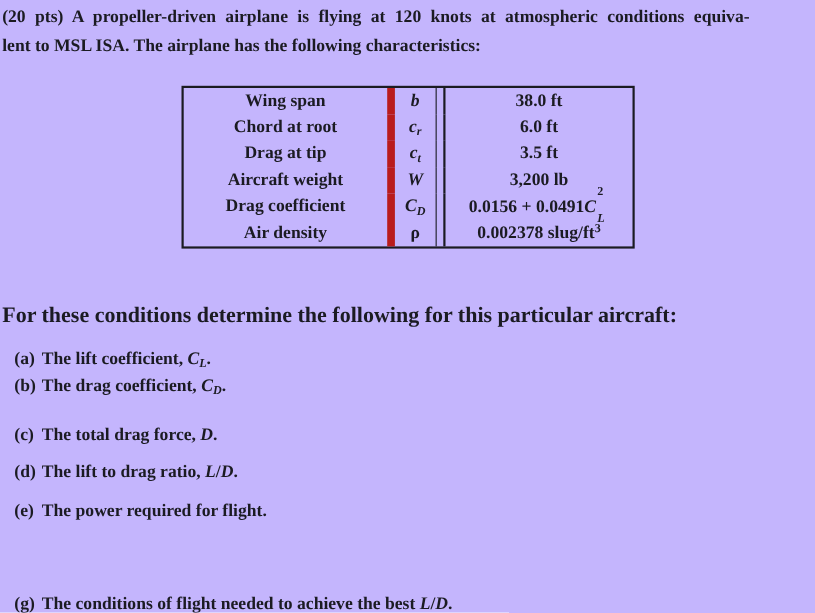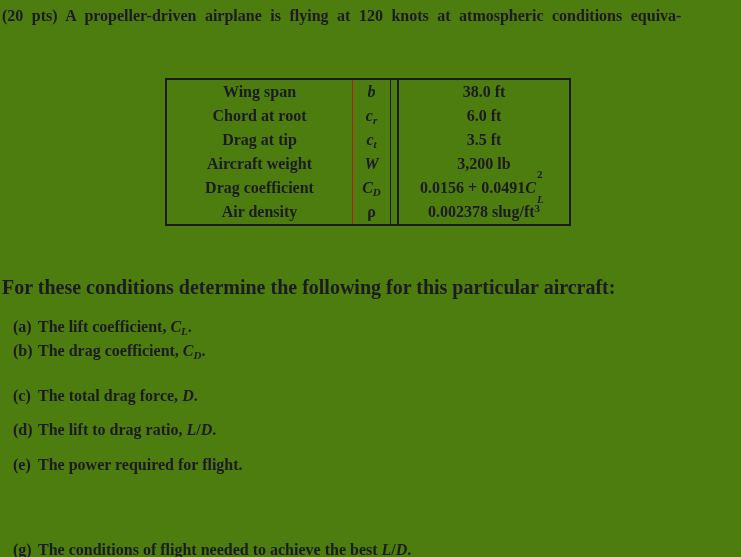--- a/index.html
+++ b/index.html
@@ -1,31 +1,31 @@
 <!DOCTYPE html>
 <html><head>
 <meta charset="utf-8">
 <style>
   html,body { margin:0; padding:0; background:#ffffff; }
   .page {
-    position:relative; width:741px; height:557px; background:#4d7c0f;
+    position:relative; width:741px; height:557px; background:#c4b5fd;
     font-family:"Liberation Serif","DejaVu Serif",serif;
     color:#1b1b22; font-weight:600; overflow:hidden;
   }
   .tline { position:absolute; font-size:16px; white-space:nowrap; line-height:20px; }
   #line1 { left:2px; top:6px;  word-spacing:4.5px; }
   #line2 { left:2px; top:32px; }
 
   table.chars {
     position:absolute; left:165px; top:78px;
     border-collapse:separate; border-spacing:0;
     border:2px solid #1b1b22; font-size:16px;
   }
   table.chars td { height:24px; padding:0; text-align:center; vertical-align:middle; white-space:nowrap; }
-  .c-label { width:185px; border-right:1px solid #b91c1c; }
+  .c-label { width:185px; border-right:7px solid #b91c1c; }
   .c-sym   { width:37px;  border-right:1px solid #1b1b22; }
   .c-gap   { width:6px;   border-right:2px solid #1b1b22; }
   .c-val   { width:170px; }
 
   .intro { position:absolute; left:2px; top:276px; font-size:20px; white-space:nowrap; }
   .item  { position:absolute; left:13px; font-size:16px; white-space:nowrap; }
   .item .lbl { display:inline-block; min-width:25px; }
 
   i { font-style:italic; }
   sub { font-size:11px; font-style:italic; vertical-align:-3px; line-height:0; }
@@ -33,20 +33,21 @@
   .stack { display:inline-block; position:relative; width:12px; height:16px; vertical-align:-2px; }
   .stack sup { position:absolute; left:1px; top:-5px; }
   .stack sub { position:absolute; left:1px; bottom:-4px; }
 </style>
 </head>
 <body>
 
 <div class="page">
 
   <div class="tline" id="line1">(20 pts) A propeller-driven airplane is flying at 120 knots at atmospheric conditions equiva-</div>
+  <div class="tline" id="line2">lent to MSL ISA. The airplane has the following characteristics:</div>
 
   <table class="chars">
     <tbody>
         <tr>
       <td class="c-label">Wing span</td>
       <td class="c-sym"><i>b</i></td>
       <td class="c-gap"></td>
       <td class="c-val"><span>38.0 ft</span></td>
     </tr>
     <tr>

